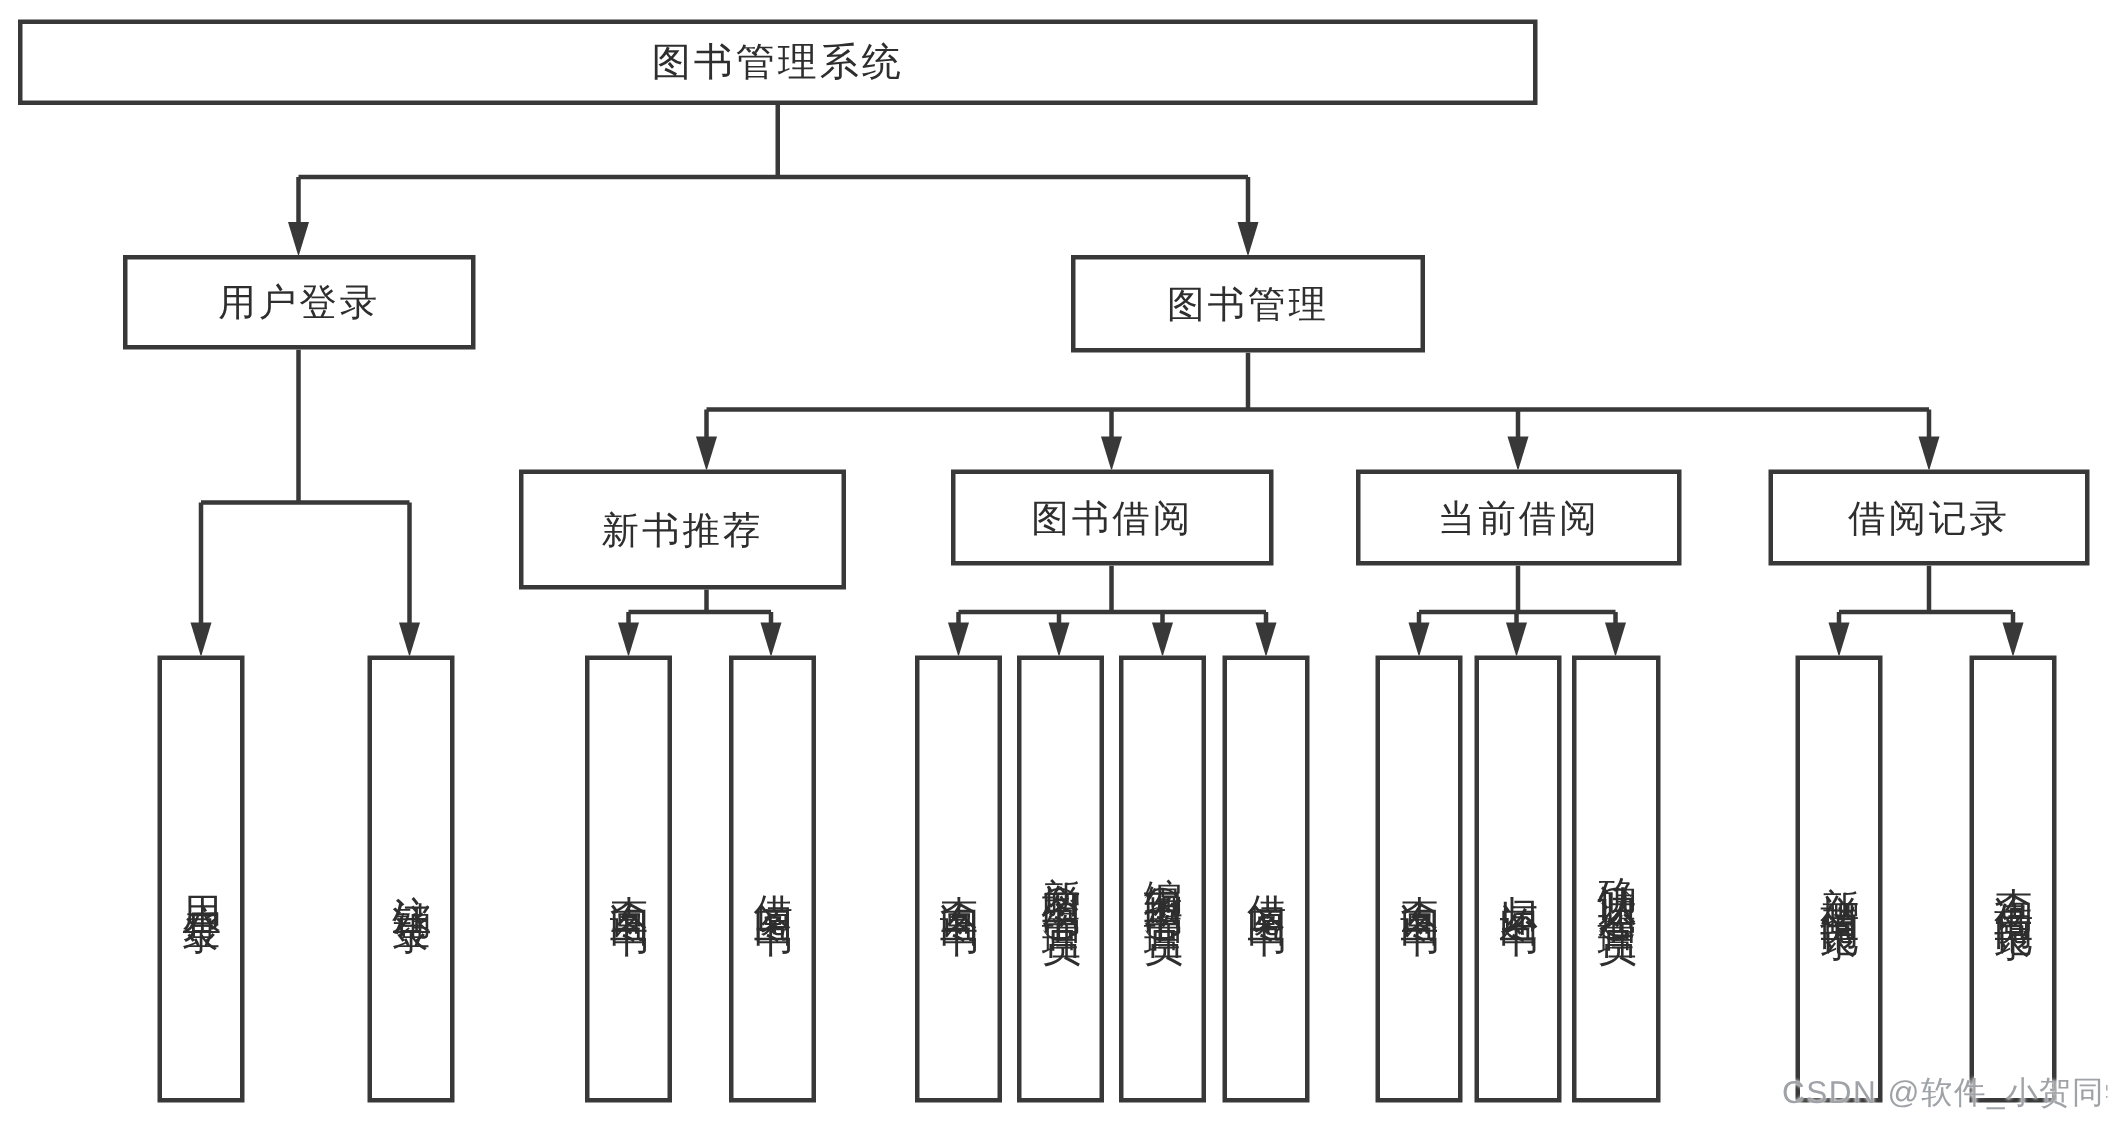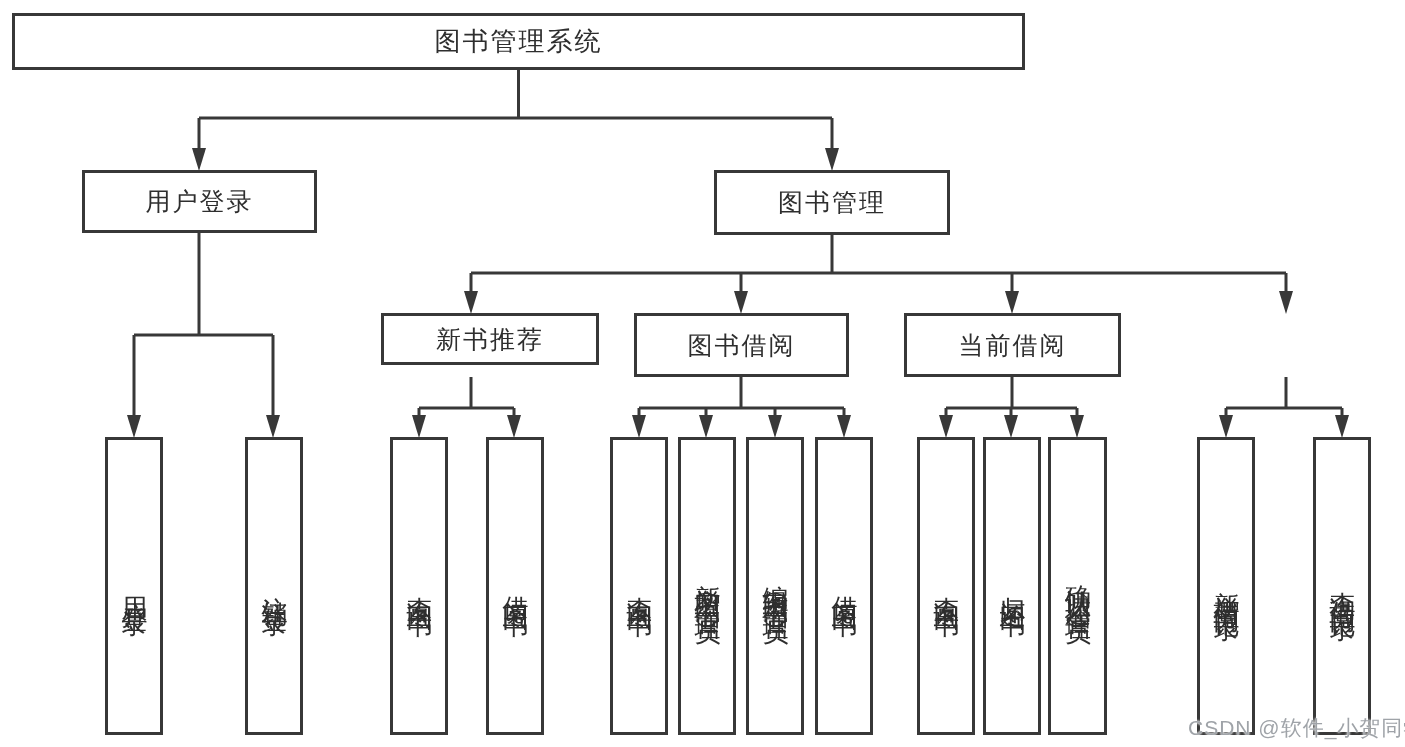--- a/index.html
+++ b/index.html
@@ -113,23 +113,24 @@
     <path class="connector-path" d="M1286,377 V408 M1226,408 H1342 M1226,408 V419 M1342,408 V419"></path>
     <polygon class="arrowhead" points="1219,415 1233,415 1226,438"></polygon>
     <polygon class="arrowhead" points="1335,415 1349,415 1342,438"></polygon>
   </svg>
 
   <div class="node h root" style="left:12px;top:13px;width:1013px;height:57px">图书管理系统</div>
 
   <div class="node h" style="left:82px;top:170px;width:235px;height:63px">用户登录</div>
   <div class="node h" style="left:714px;top:170px;width:236px;height:65px">图书管理</div>
 
-  <div class="node h" style="left:381px;top:313px;width:218px;height:52px">新书推荐</div>
+  <div class="node h" style="left:346px;top:313px;width:218px;height:80px">新书推荐</div>
   <div class="node h" style="left:904px;top:313px;width:217px;height:64px">当前借阅</div>
   <div class="node h" style="left:634px;top:313px;width:215px;height:64px">图书借阅</div>
+  <div class="node h" style="left:1179px;top:313px;width:214px;height:64px">借阅记录</div>
 
   <div class="node v" style="left:105px;top:437px;width:58px;height:298px">用户登录</div>
   <div class="node v" style="left:245px;top:437px;width:58px;height:298px">注销登录</div>
 
   <div class="node v" style="left:390px;top:437px;width:58px;height:298px">查询图书</div>
   <div class="node v" style="left:486px;top:437px;width:58px;height:298px">借阅图书</div>
 
   <div class="node v" style="left:610px;top:437px;width:58px;height:298px">查询图书</div>
   <div class="node v" style="left:678px;top:437px;width:58px;height:298px">新增图书（管理员）</div>
   <div class="node v" style="left:746px;top:437px;width:58px;height:298px">编辑图书（管理员）</div>

